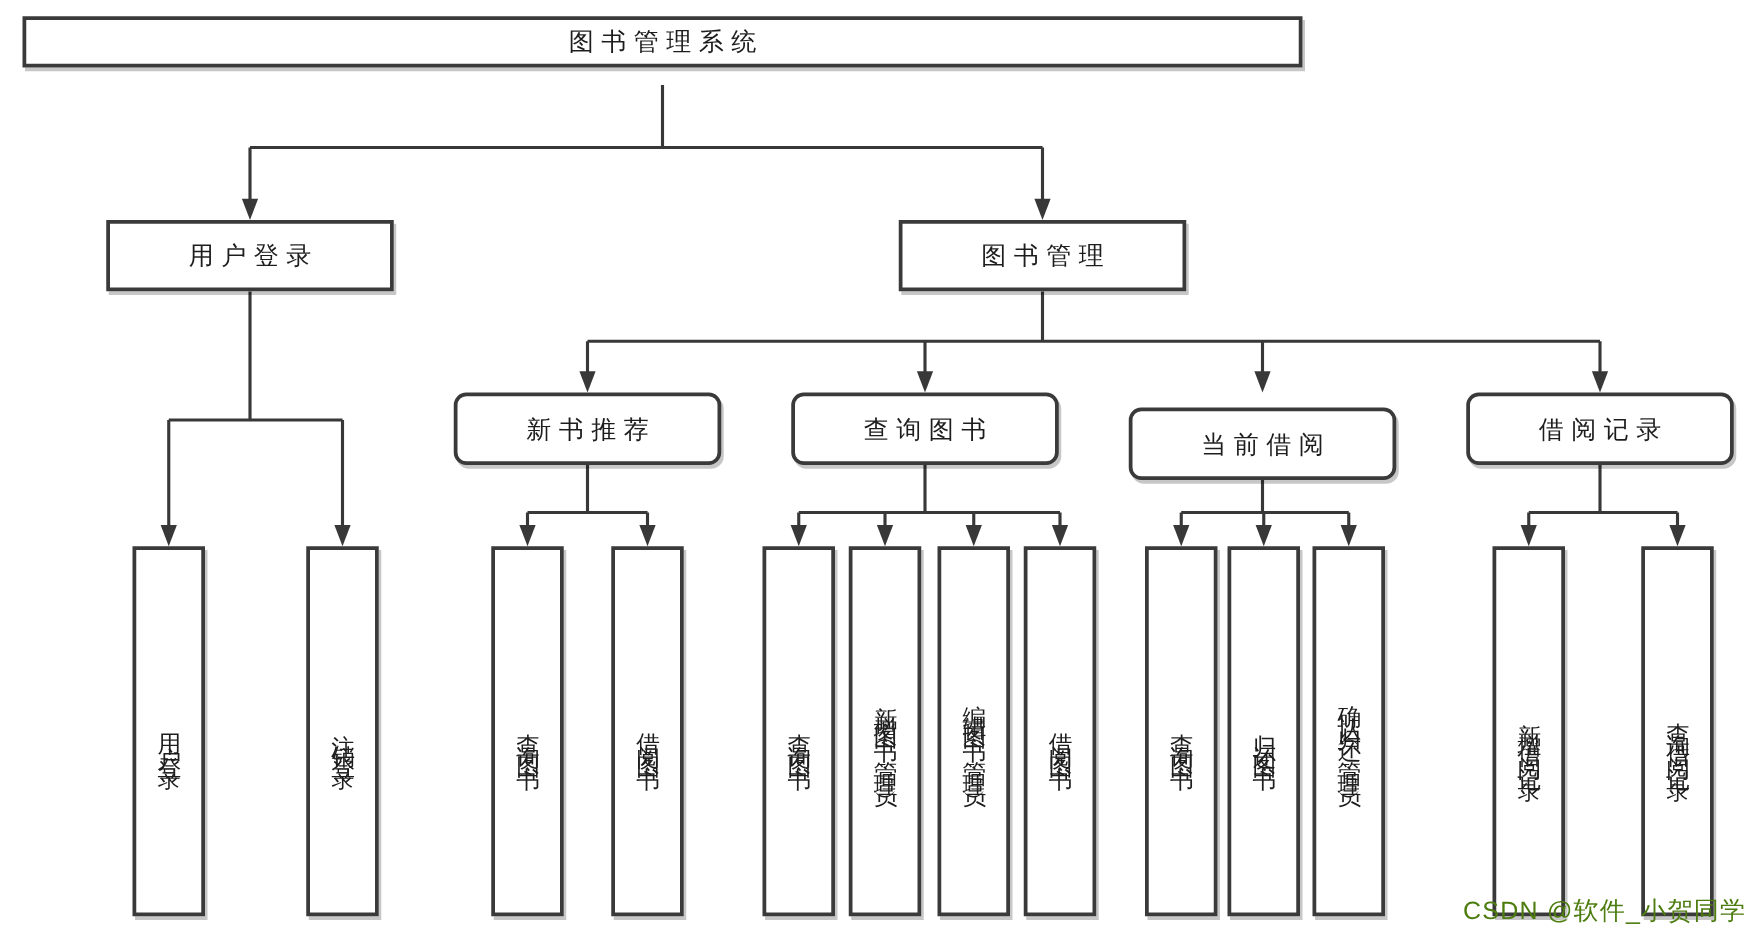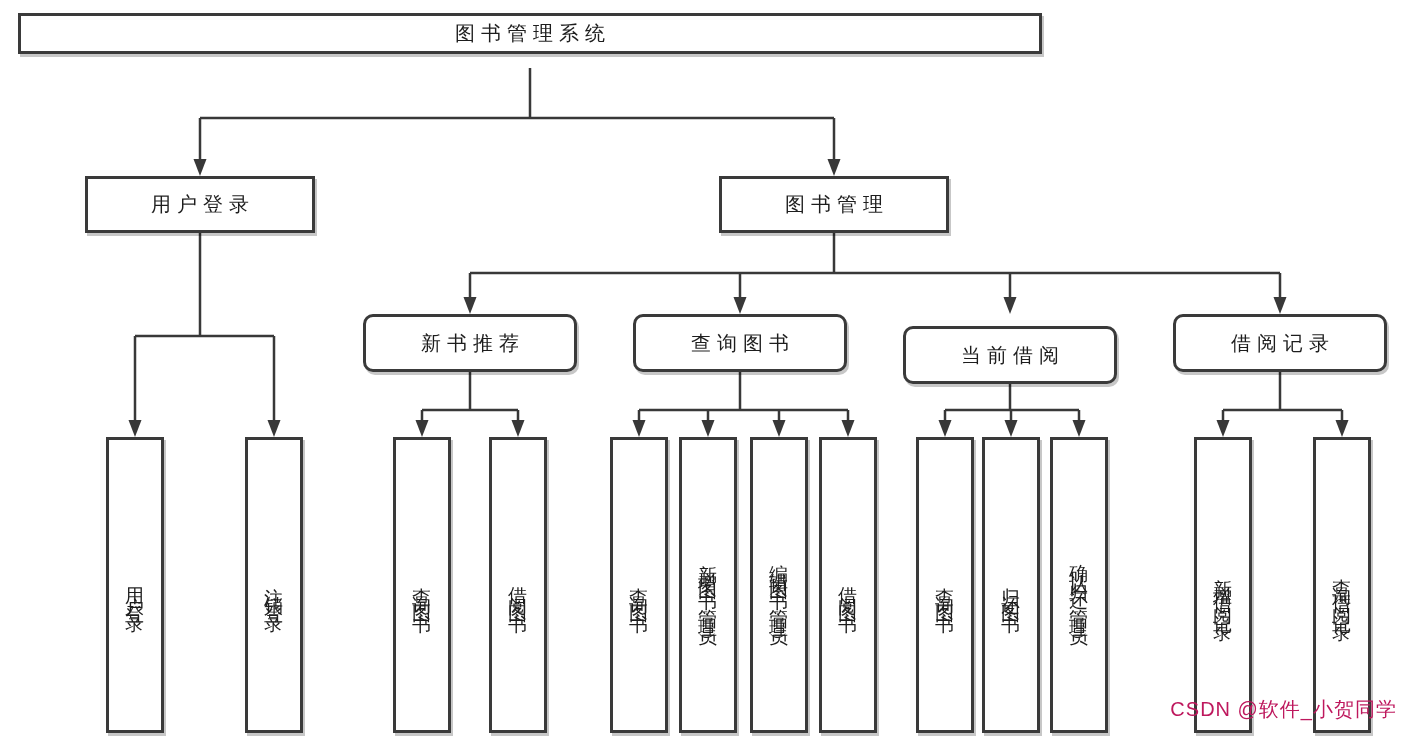--- a/index.html
+++ b/index.html
@@ -15,21 +15,21 @@
   .root{left:18px;top:13px;width:1024px;height:41px;}
   .l1a{left:85px;top:176px;width:230px;height:57px;}
   .l1b{left:719px;top:176px;width:230px;height:57px;}
   .l2{top:314px;width:214px;height:58px;border-radius:10px;}
   .l2a{left:363px;} .l2b{left:633px;} .l2c{left:903px;margin-top:12px;} .l2d{left:1173px;font-family:Liberation Mono, monospace;}
   .leaf{top:437px;width:58px;height:296px;}
   .vtext{
     writing-mode:vertical-rl;text-orientation:mixed;
     font-size:19px;letter-spacing:9px;margin-bottom:-9px;line-height:1;color:#1d1d1d;
   }
-  .watermark{position:absolute;right:8px;top:696px;font-size:20px;color:#be185d;letter-spacing:1px;white-space:nowrap;}
+  .watermark{position:absolute;right:8px;top:715px;font-size:20px;color:#4d7c0f;letter-spacing:1px;white-space:nowrap;}
 </style>
 </head>
 <body>
 
 <div class="stage">
 
   <svg class="connectors" viewBox="0 0 1405 747" aria-hidden="true">
     <g stroke="#383838" stroke-width="2.5" fill="none">
 
       <path d="M530 68 V118 M200 118 H834 M200 118 V160 M834 118 V160"></path>

